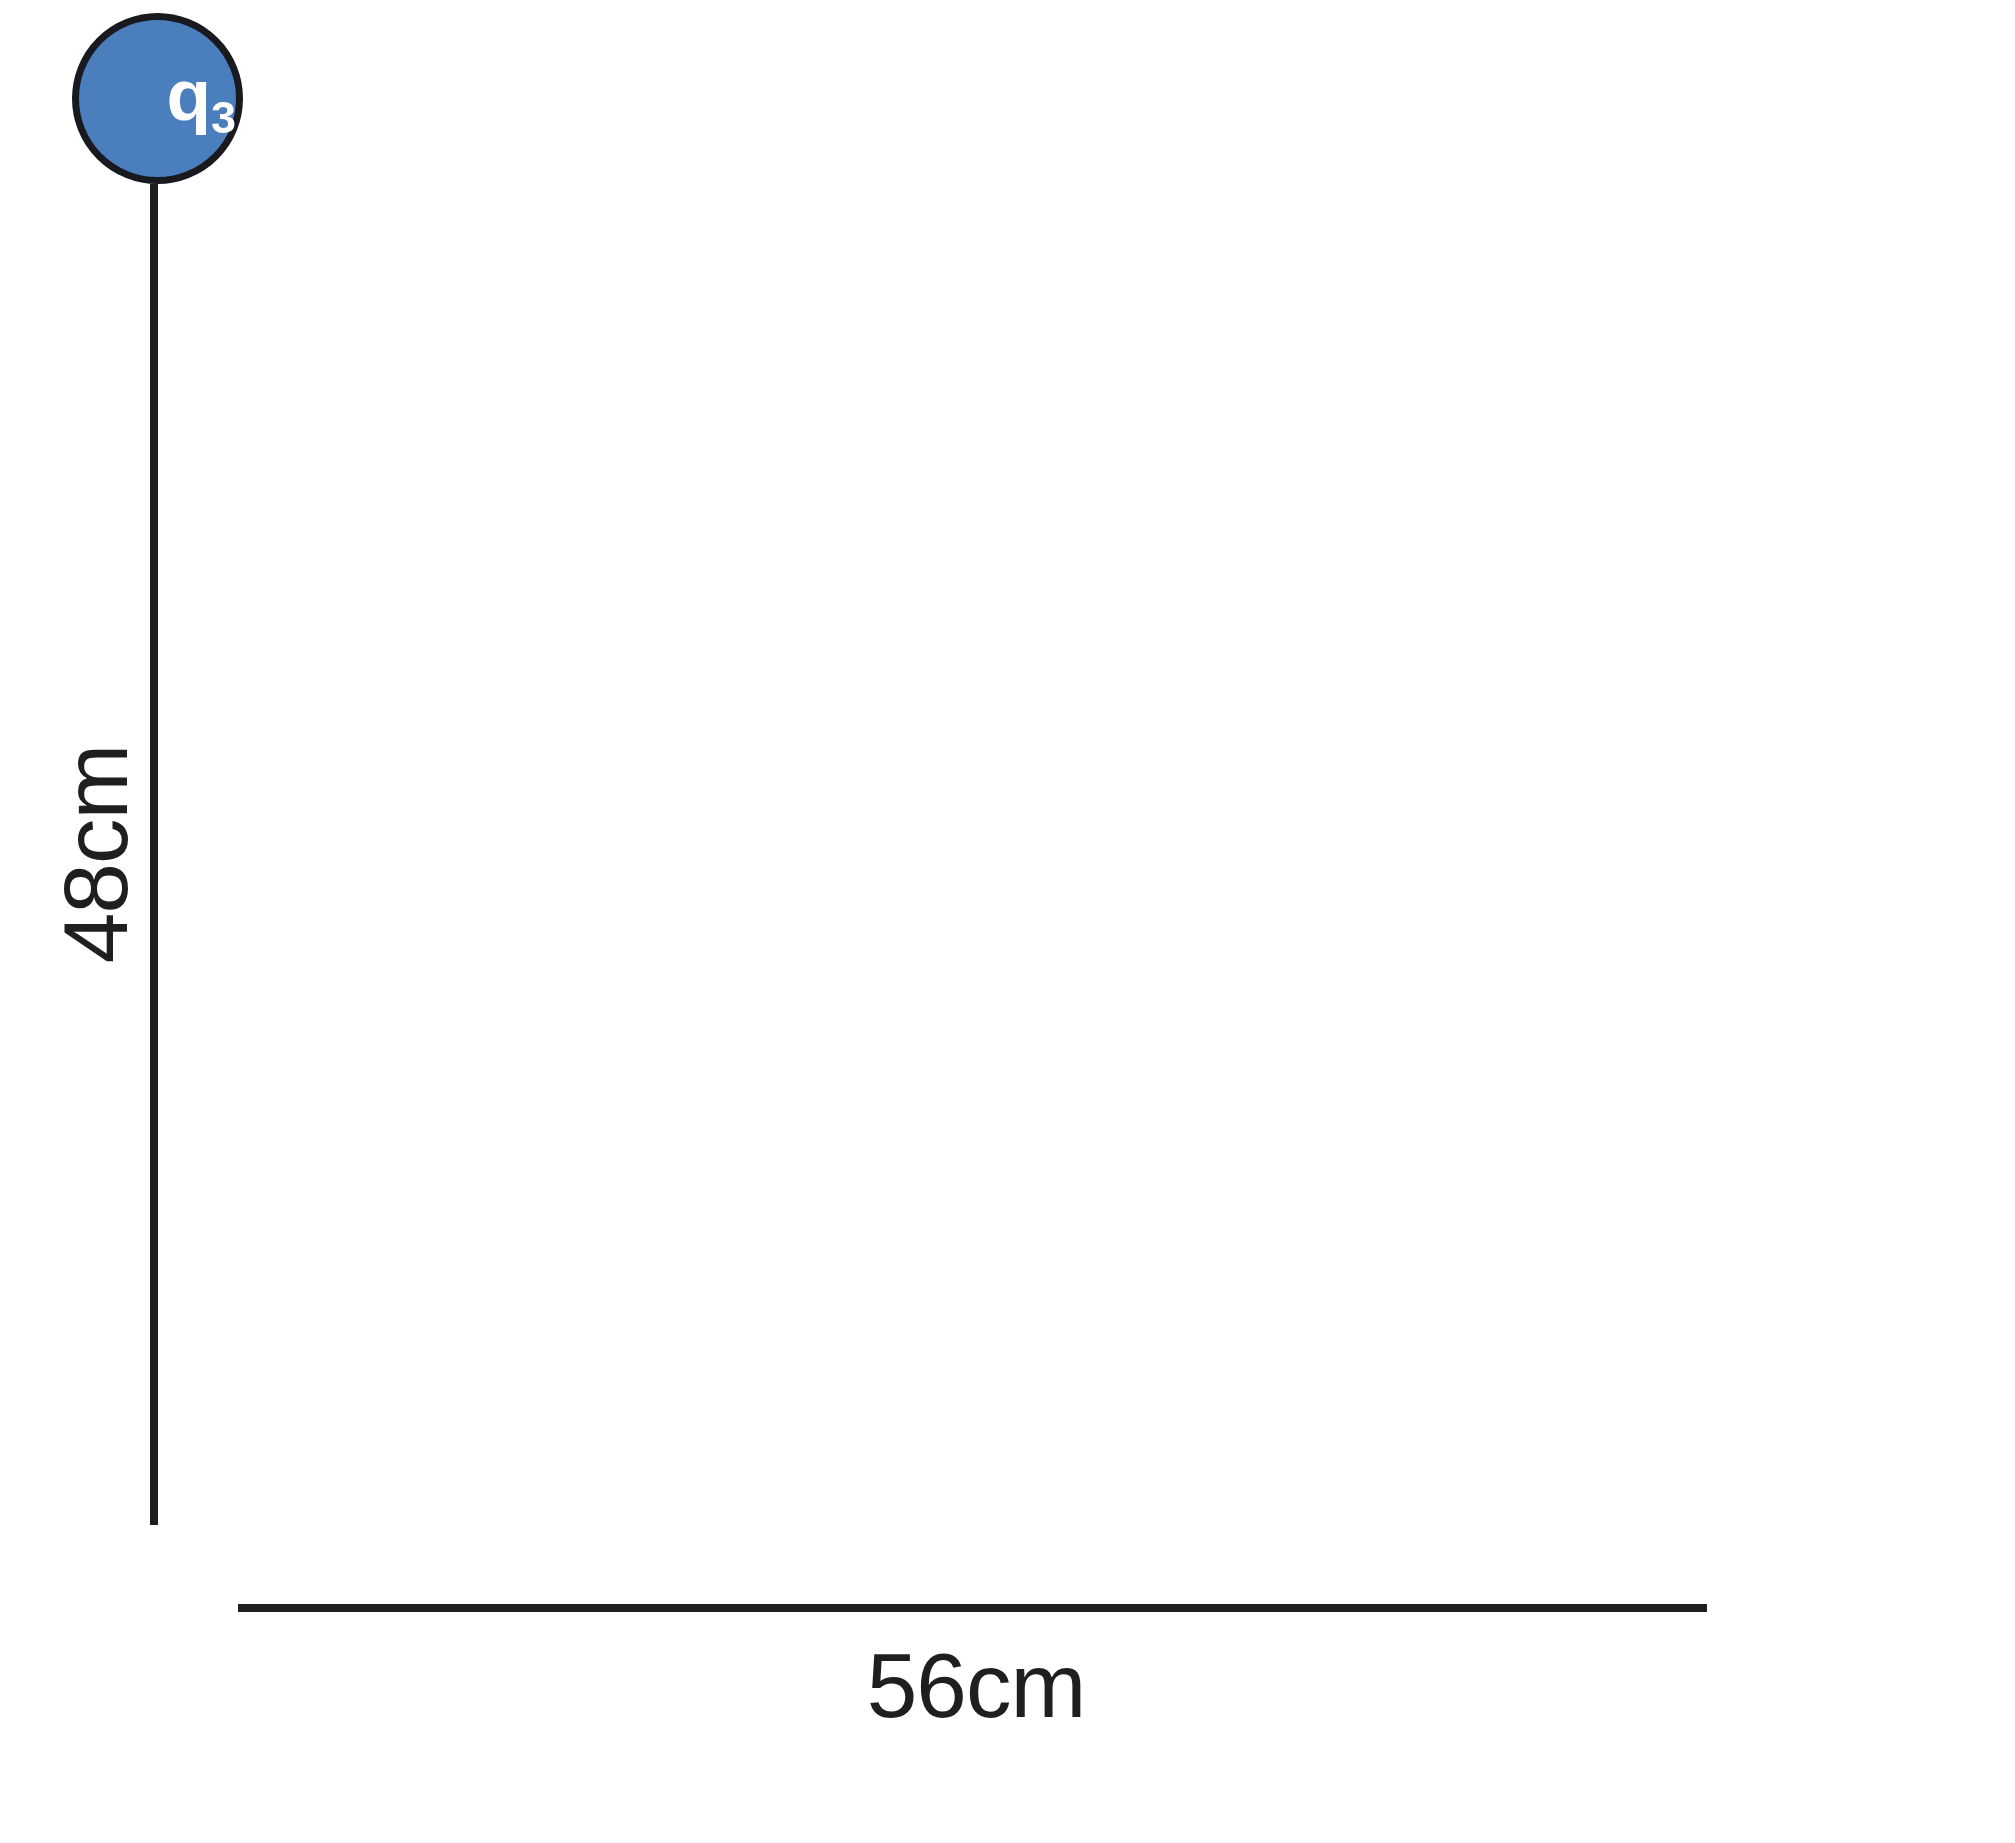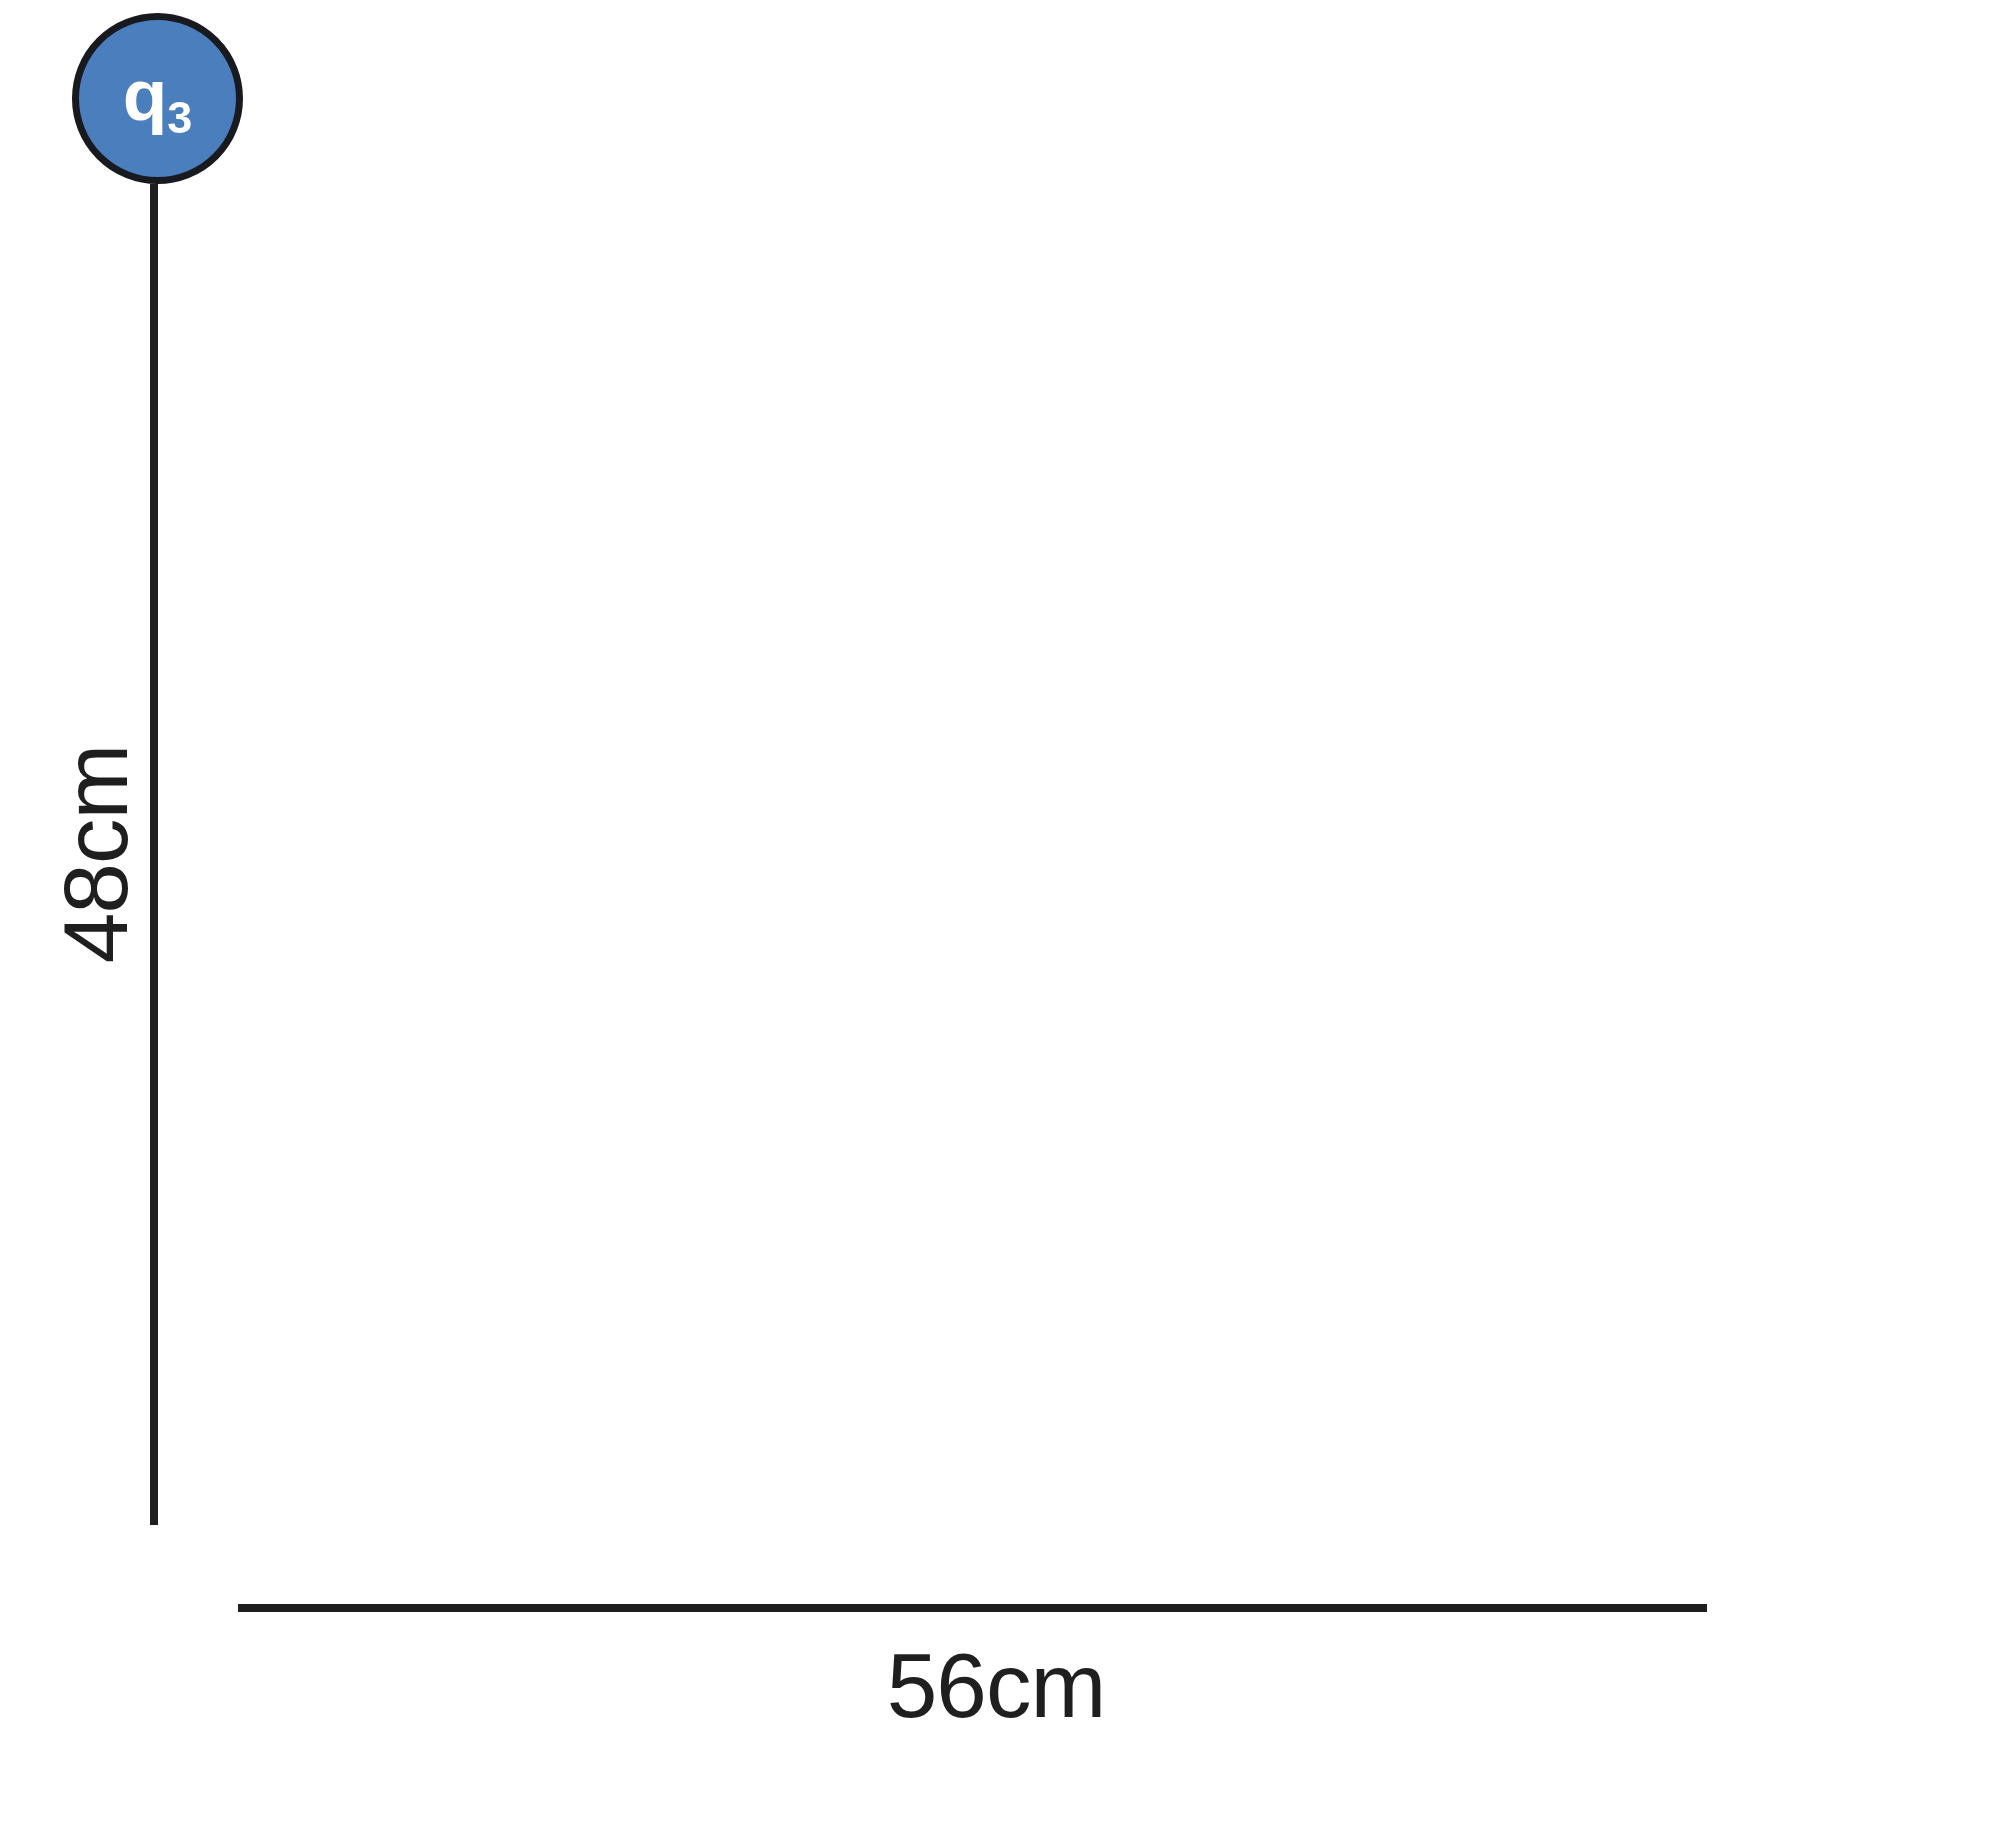--- a/index.html
+++ b/index.html
@@ -40,21 +40,21 @@
   }
   .node {
     position: absolute;
     width: 171px;
     height: 171px;
     border-radius: 50%;
     background: var(--node-fill);
     border: 7.9px solid var(--node-border);
     display: flex;
     align-items: center;
-    justify-content: center;
+    justify-content: flex-end;
   }
   .node.q3 { left: 72px;   top: 12.8px;   }
   .node.q2 { left: 67px;   top: 1525px; }
   .node.q1 { left: 1707px; top: 1525px; }
   .node-label {
     color: var(--node-text);
     font-size: 73px;
     font-weight: bold;
     line-height: 1;
     letter-spacing: 0;
@@ -72,21 +72,21 @@
     line-height: 1;
     white-space: nowrap;
     letter-spacing: -1px;
   }
   .edge-label.vertical-label {
     left: 95px;
     top: 854px;
     transform: translate(-50%, -50%) rotate(-90deg);
   }
   .edge-label.horizontal-label {
-    left: 996px;
+    left: 976px;
     top: 1685px;
     transform: translate(-50%, -50%);
   }
 </style>
 </head>
 <body>
 
 <div class="canvas">
 
   <div class="edge vertical"></div>

